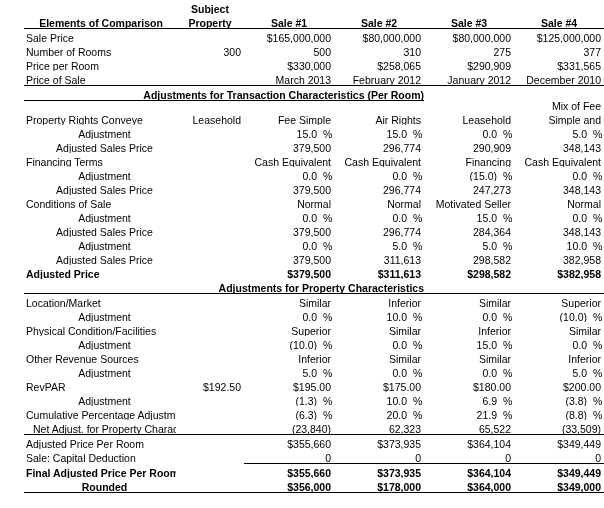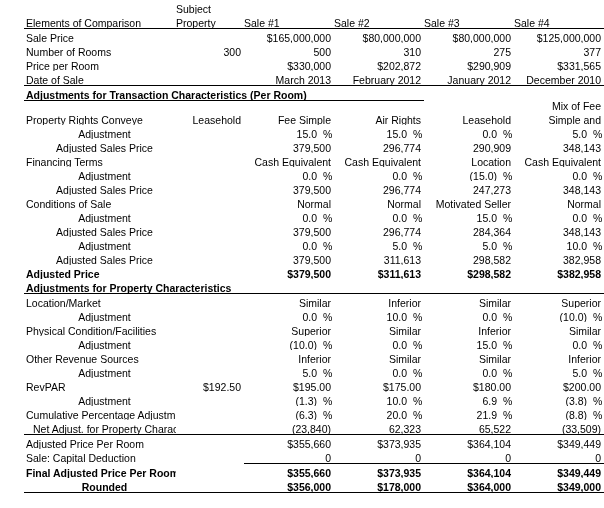--- a/index.html
+++ b/index.html
@@ -56,33 +56,33 @@
   
   .b-top      { border-top: 1px solid #000; }
   .b-bot      { border-bottom: 1px solid #000; }
 
   
   tr.spacer td { height: 8px; }
 
   
   .section-banner {
     font-weight: bold;
-    text-align: left;
+    text-align: right;
     padding-left: 2px !important;
     height: 12px;
     text-decoration: underline;
   }
 
   .hdr {
-    font-weight: normal;
-    text-align: left;
+    font-weight: bold;
+    text-align: center;
   }
   .hdr-left {
-    font-weight: normal;
-    text-align: left;
+    font-weight: bold;
+    text-align: center;
     padding-left: 2px !important;
   }
 </style>
 </head>
 <body>
 
 <div id="sheet">
 
   <table class="grid">
     <colgroup>
@@ -131,27 +131,27 @@
         <td class="num" colspan="2">500</td>
         <td class="num" colspan="2">310</td>
         <td class="num" colspan="2">275</td>
         <td class="num" colspan="2">377</td>
       </tr>
 
       <tr>
         <td class="lbl">Price per Room</td>
         <td class="num"></td>
         <td class="num" colspan="2">$330,000</td>
-        <td class="num" colspan="2">$202,872</td>
+        <td class="num" colspan="2">$258,065</td>
         <td class="num" colspan="2">$290,909</td>
         <td class="num" colspan="2">$331,565</td>
       </tr>
 
       <tr>
-        <td class="lbl">Date of Sale</td>
+        <td class="lbl">Price of Sale</td>
         <td class="num"></td>
         <td class="num" colspan="2">March 2013</td>
         <td class="num" colspan="2">February 2012</td>
         <td class="num" colspan="2">January 2012</td>
         <td class="num" colspan="2">December 2010</td>
       </tr>
 
       <tr>
         <td class="section-banner b-top" colspan="6">Adjustments for Transaction Characteristics (Per Room)</td>
         <td class="b-top" colspan="4"></td>
@@ -189,21 +189,21 @@
         <td class="num" colspan="2">296,774</td>
         <td class="num" colspan="2">290,909</td>
         <td class="num" colspan="2">348,143</td>
       </tr>
 
       <tr>
         <td class="lbl">Financing Terms</td>
         <td class="num"></td>
         <td class="num" colspan="2">Cash Equivalent</td>
         <td class="num" colspan="2">Cash Equivalent</td>
-        <td class="num" colspan="2">Location</td>
+        <td class="num" colspan="2">Financing</td>
         <td class="num" colspan="2">Cash Equivalent</td>
       </tr>
       <tr>
         <td class="lbl-i1">Adjustment</td>
         <td class="num"></td>
         <td class="num">0.0</td>
         <td class="pct">%</td>
         <td class="num">0.0</td>
         <td class="pct">%</td>
         <td class="num">(15.0)</td>

